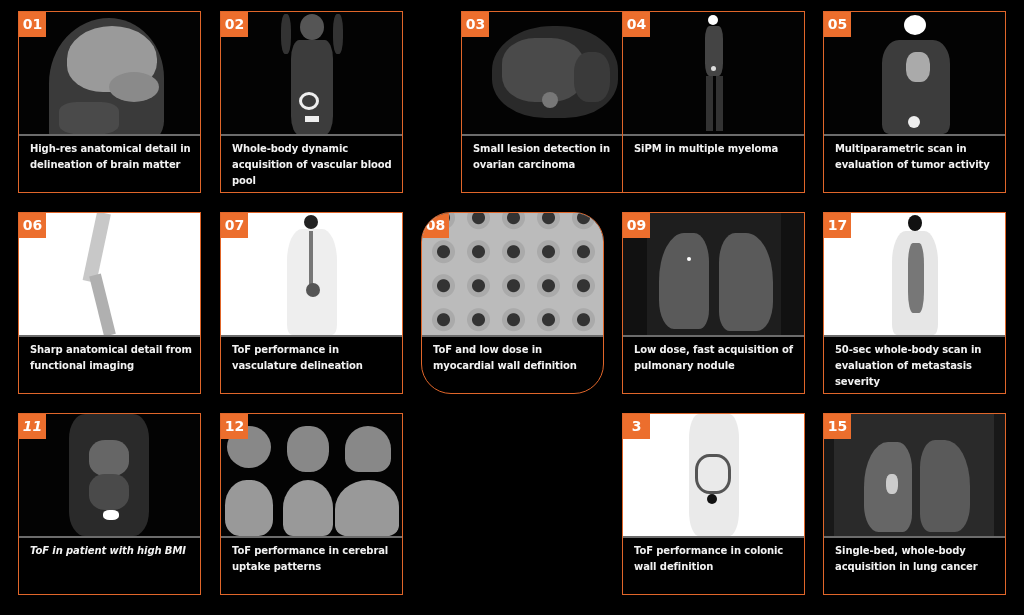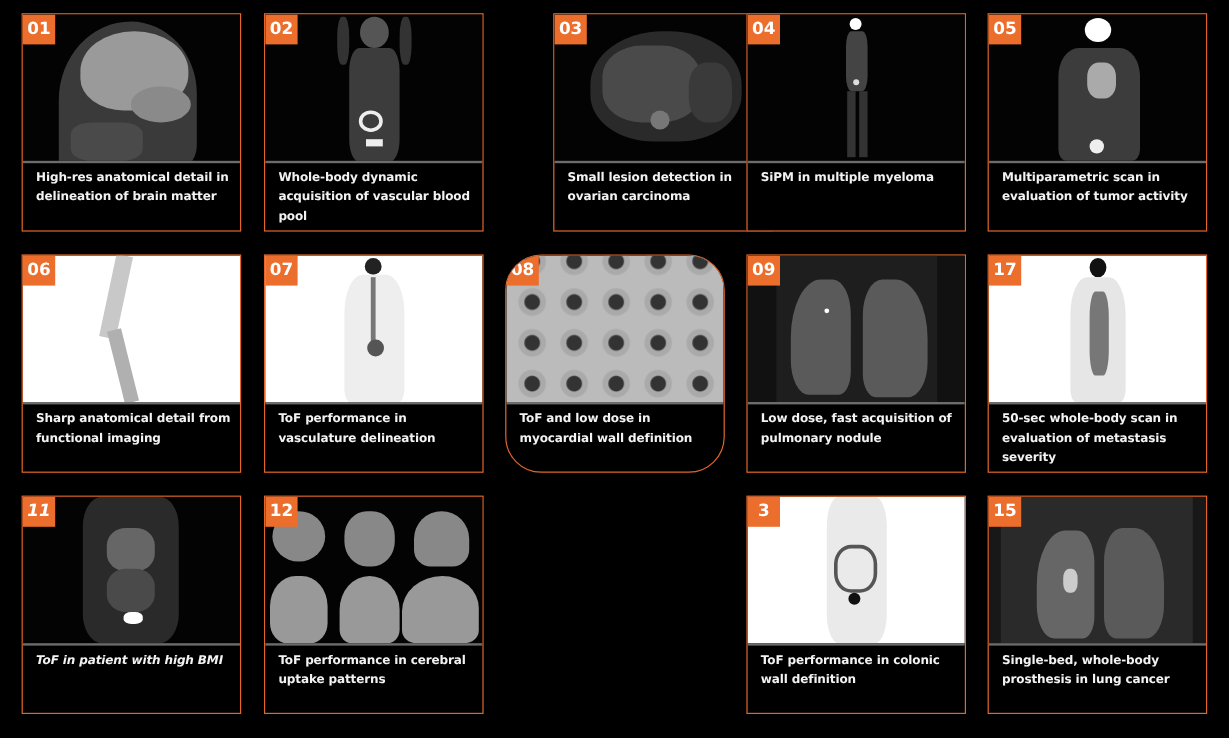--- a/index.html
+++ b/index.html
@@ -198,16 +198,16 @@
 
   <div class="card" style="left:823px;top:413px;">
     <div class="img dark" style="background:#181818;">
       <div class="shape" style="left:10px;top:0;width:160px;height:122px;background:#2a2a2a;"></div>
       <div class="shape" style="left:40px;top:28px;width:48px;height:90px;border-radius:50% 30% 20% 30%;background:#666;"></div>
       <div class="shape" style="left:96px;top:26px;width:50px;height:92px;border-radius:30% 50% 30% 20%;background:#5a5a5a;"></div>
       <div class="shape" style="left:62px;top:60px;width:12px;height:20px;border-radius:40%;background:#ccc;"></div>
     </div>
     <div class="divider"></div>
     <div class="badge">15</div>
-    <div class="caption">Single-bed, whole-body prosthesis in lung cancer</div>
+    <div class="caption">Single-bed, whole-body acquisition in lung cancer</div>
   </div>
 
 </div>
 
 </body></html>

